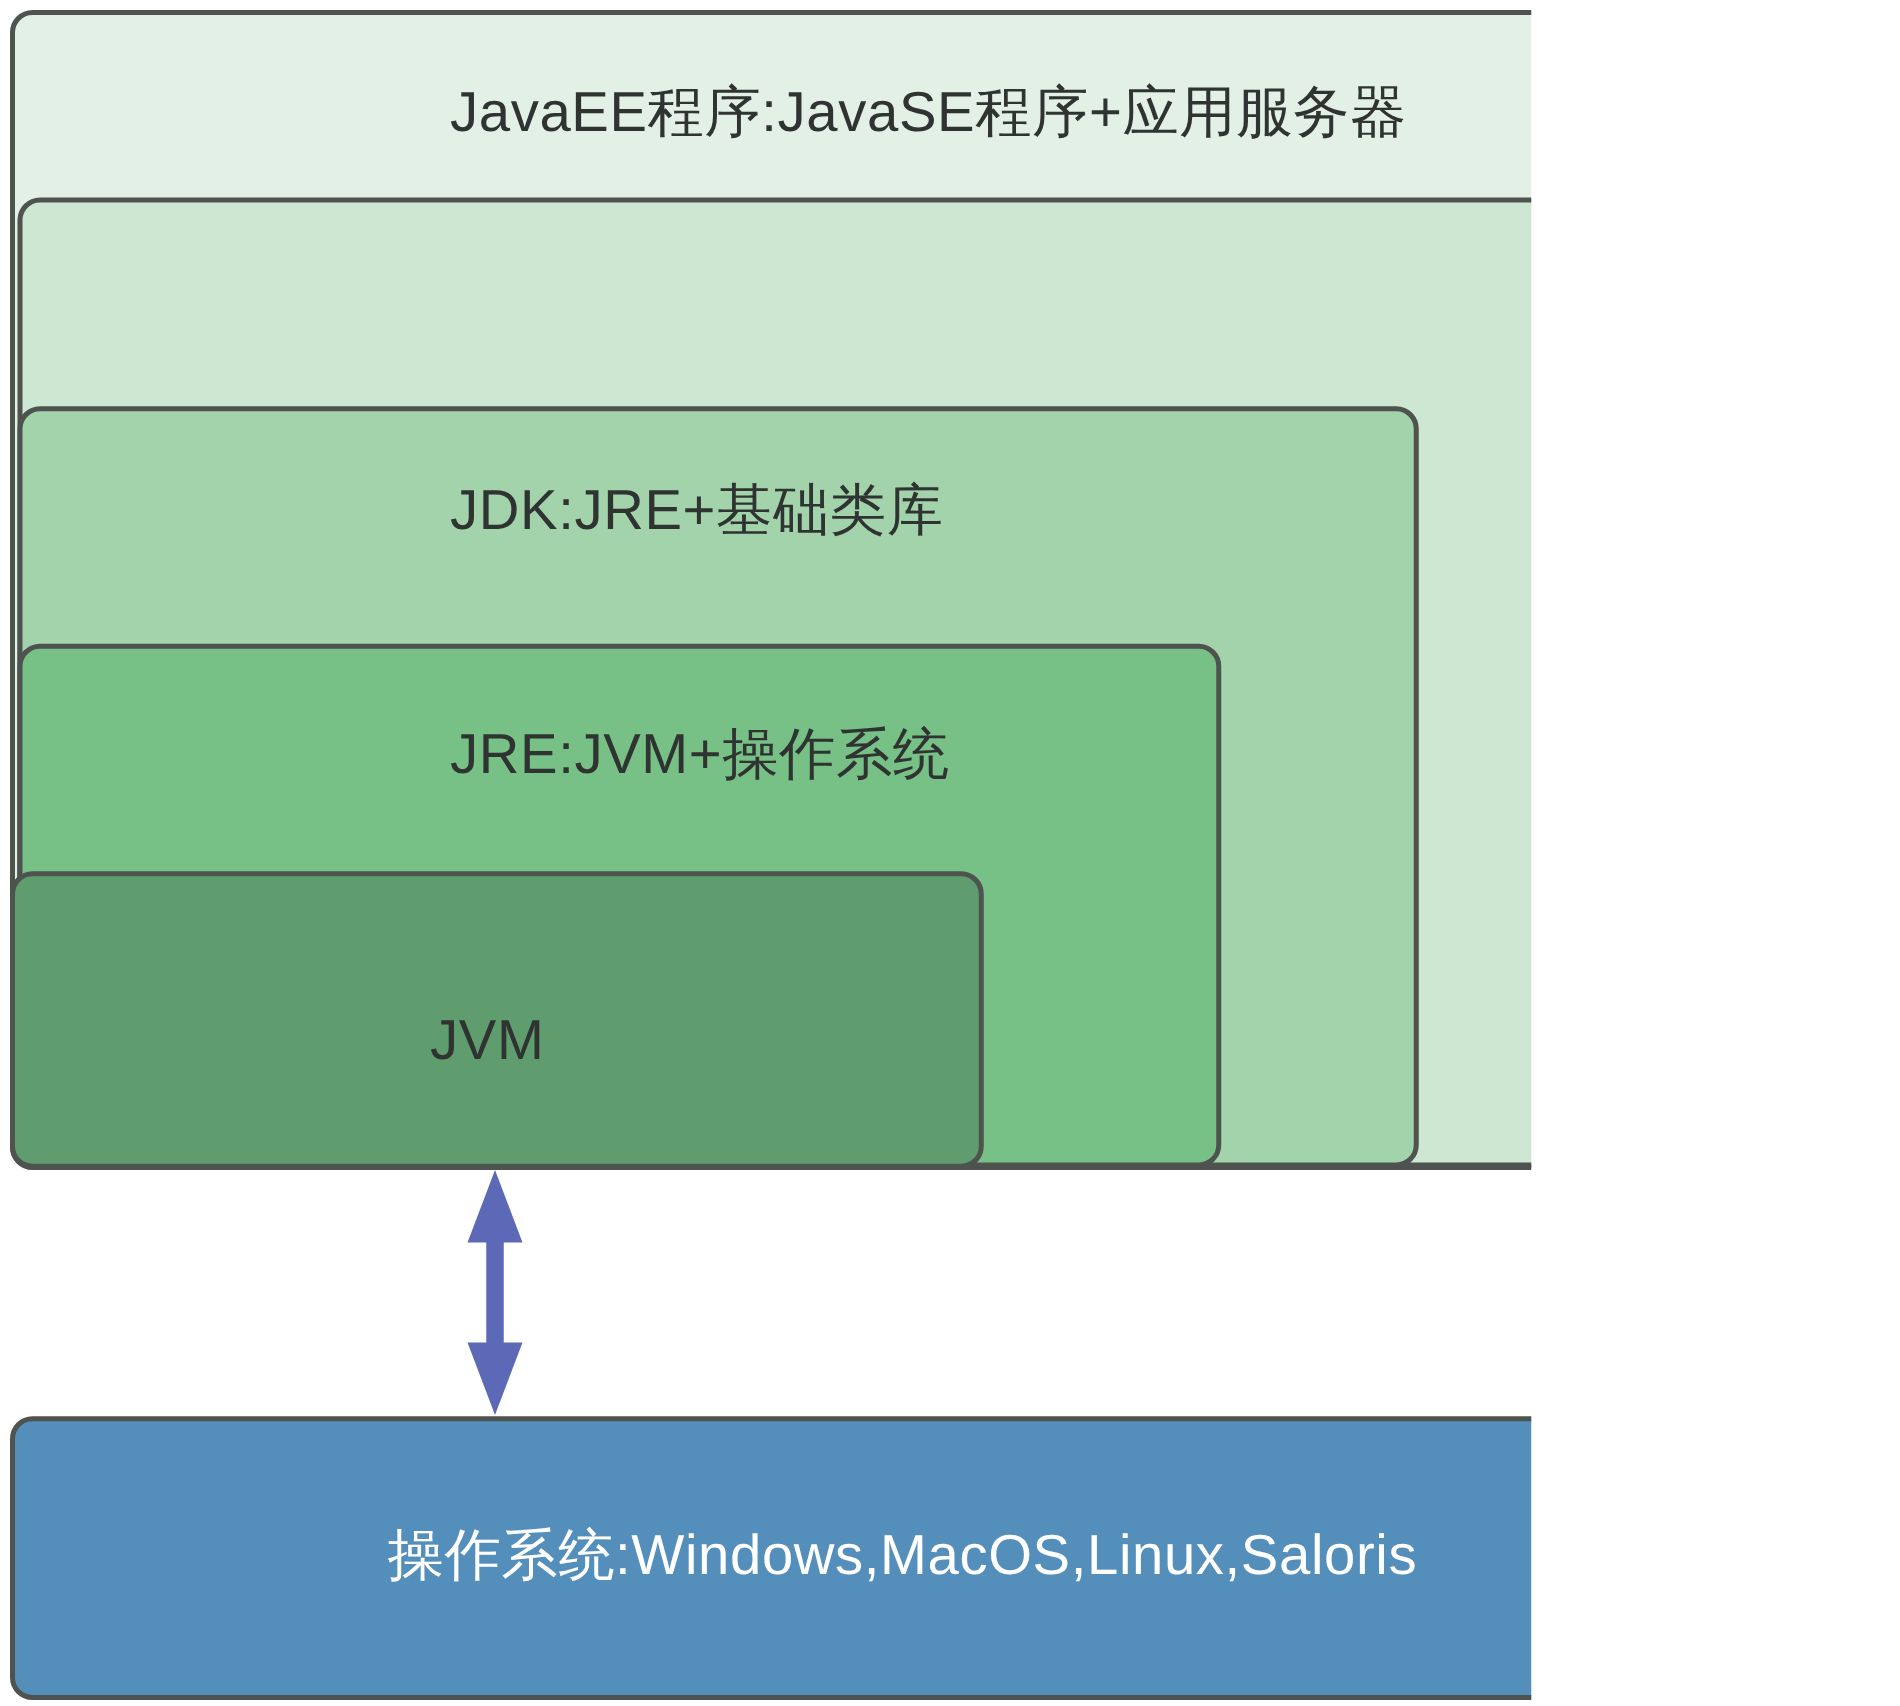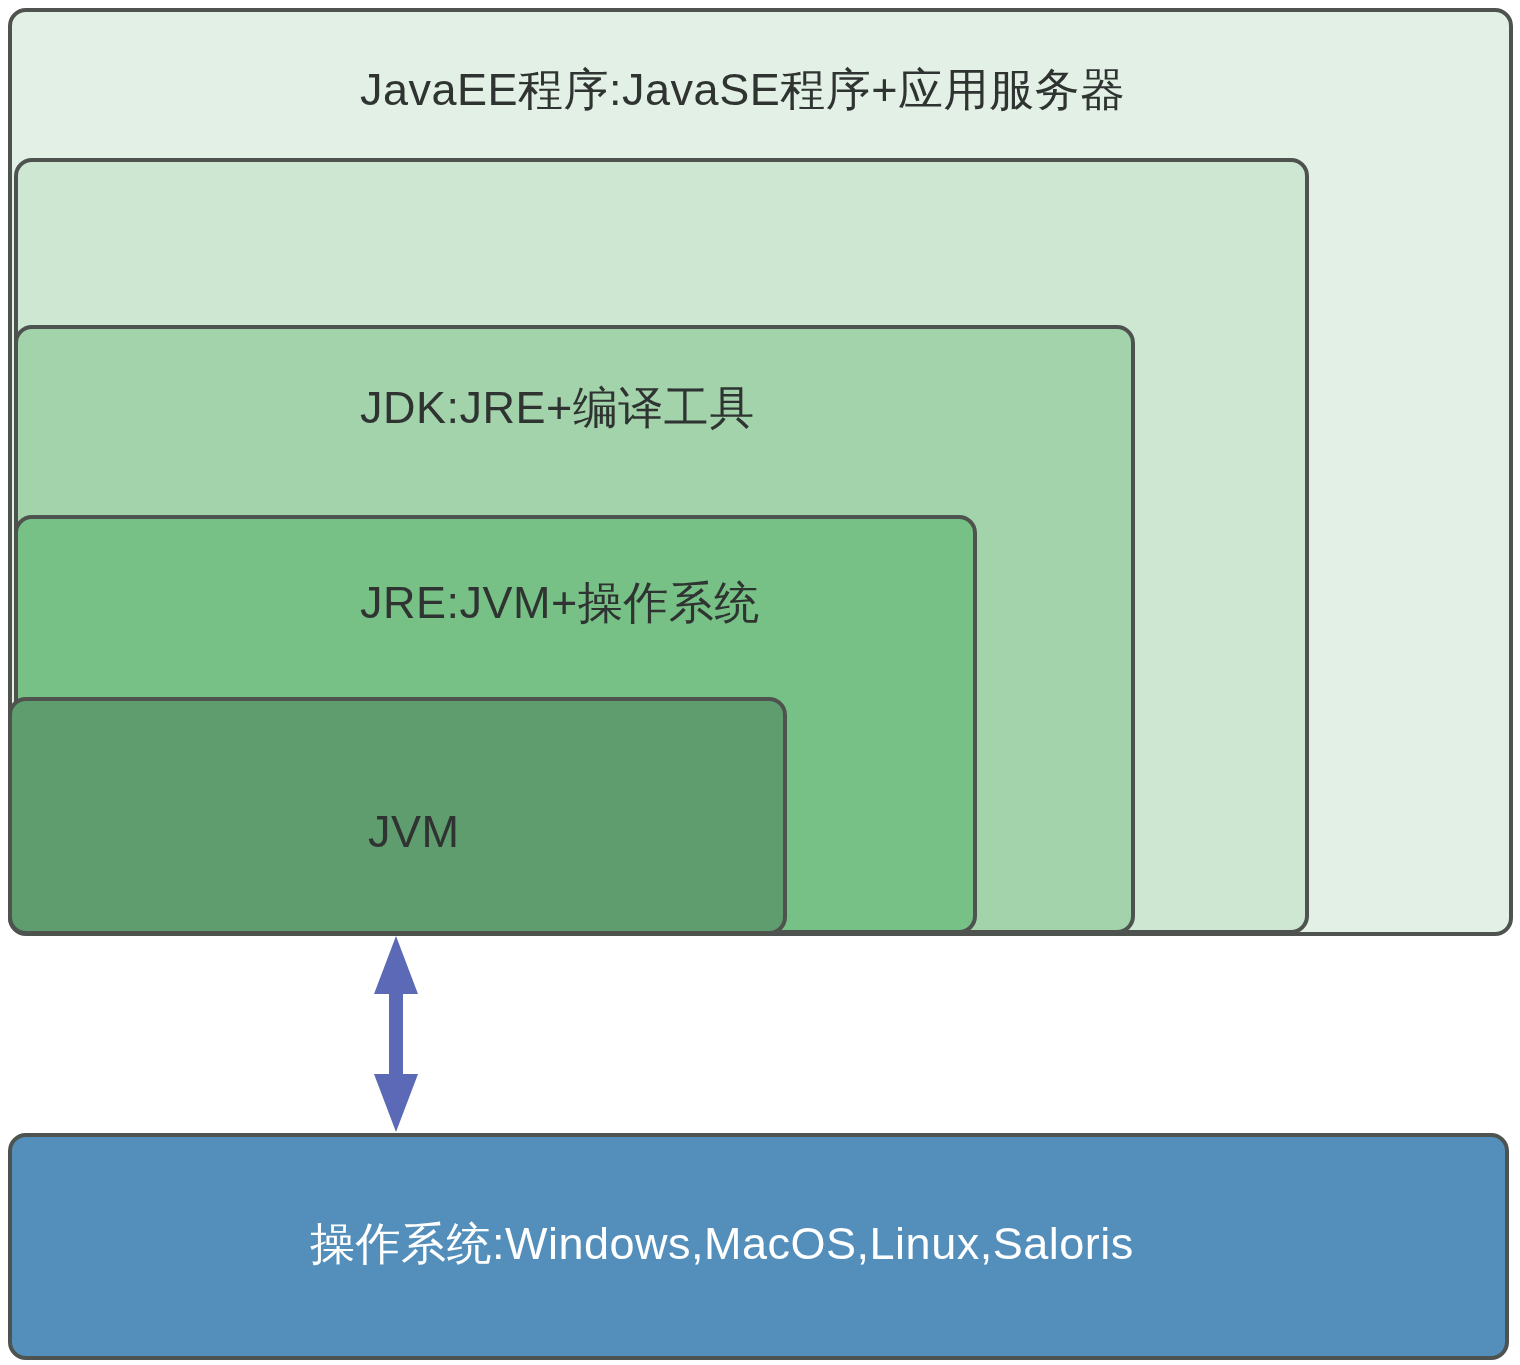--- a/index.html
+++ b/index.html
@@ -3,21 +3,21 @@
 <meta charset="utf-8">
 <style>
   html, body {
     margin: 0;
     padding: 0;
     background: #ffffff;
     font-family: "Liberation Sans", "DejaVu Sans", sans-serif;
   }
   .canvas {
     position: relative;
-    width: 1520px;
+    width: 1225px;
     height: 1365px;
     background: #ffffff;
     overflow: hidden;
   }
   .layer-box {
     position: absolute;
     box-sizing: border-box;
     border: 4px solid #4e534f;
     border-radius: 18px;
   }
@@ -34,21 +34,21 @@
   #box-javase { left: 14px; top: 158px; width: 1295px; height: 776px; }
   #box-jdk    { left: 14px; top: 325px; width: 1121px; height: 609px; }
   #box-jre    { left: 14px; top: 515px; width: 963px;  height: 419px; }
   #box-jvm    { left: 8px;  top: 697px; width: 779px;  height: 238px; }
   #box-os     { left: 8px;  top: 1133px; width: 1501px; height: 227px; }
 
   #label-javaee { left: 360px; top: 64px; }
   #label-javase { left: 360px; top: 233px; }
   #label-jdk    { left: 360px; top: 382px; }
   #label-jre    { left: 360px; top: 577px; }
-  #label-jvm    { left: 368px; top: 806px; }
+  #label-jvm    { left: 344px; top: 806px; }
   #label-os     { left: 310px; top: 1218px; color: #ffffff; }
 
   #arrow {
     position: absolute;
     left: 366px;
     top: 936px;
     width: 60px;
     height: 196px;
   }
 </style>
@@ -63,21 +63,21 @@
 
   <div id="box-jdk" class="layer-box" style="background-color: rgb(162, 211, 170);"></div>
 
   <div id="box-jre" class="layer-box" style="background-color: rgb(119, 193, 134);"></div>
 
   <div id="box-jvm" class="layer-box" style="background-color: rgb(95, 156, 110);"></div>
 
   <div id="label-javaee" class="layer-label">JavaEE程序:JavaSE程序+应用服务器</div>
 
 
-  <div id="label-jdk" class="layer-label">JDK:JRE+编译工具</div>
+  <div id="label-jdk" class="layer-label">JDK:JRE+基础类库</div>
 
   <div id="label-jre" class="layer-label">JRE:JVM+操作系统</div>
 
   <div id="label-jvm" class="layer-label">JVM</div>
 
   <svg id="arrow" viewBox="0 0 60 196" xmlns="http://www.w3.org/2000/svg">
     <polygon points="30,0 52,58 37,58 37,138 52,138 30,196 8,138 23,138 23,58 8,58" fill="#5b69b6"></polygon>
   </svg>
 
   <div id="box-os" class="layer-box" style="background-color: rgb(84, 143, 187);"></div>

